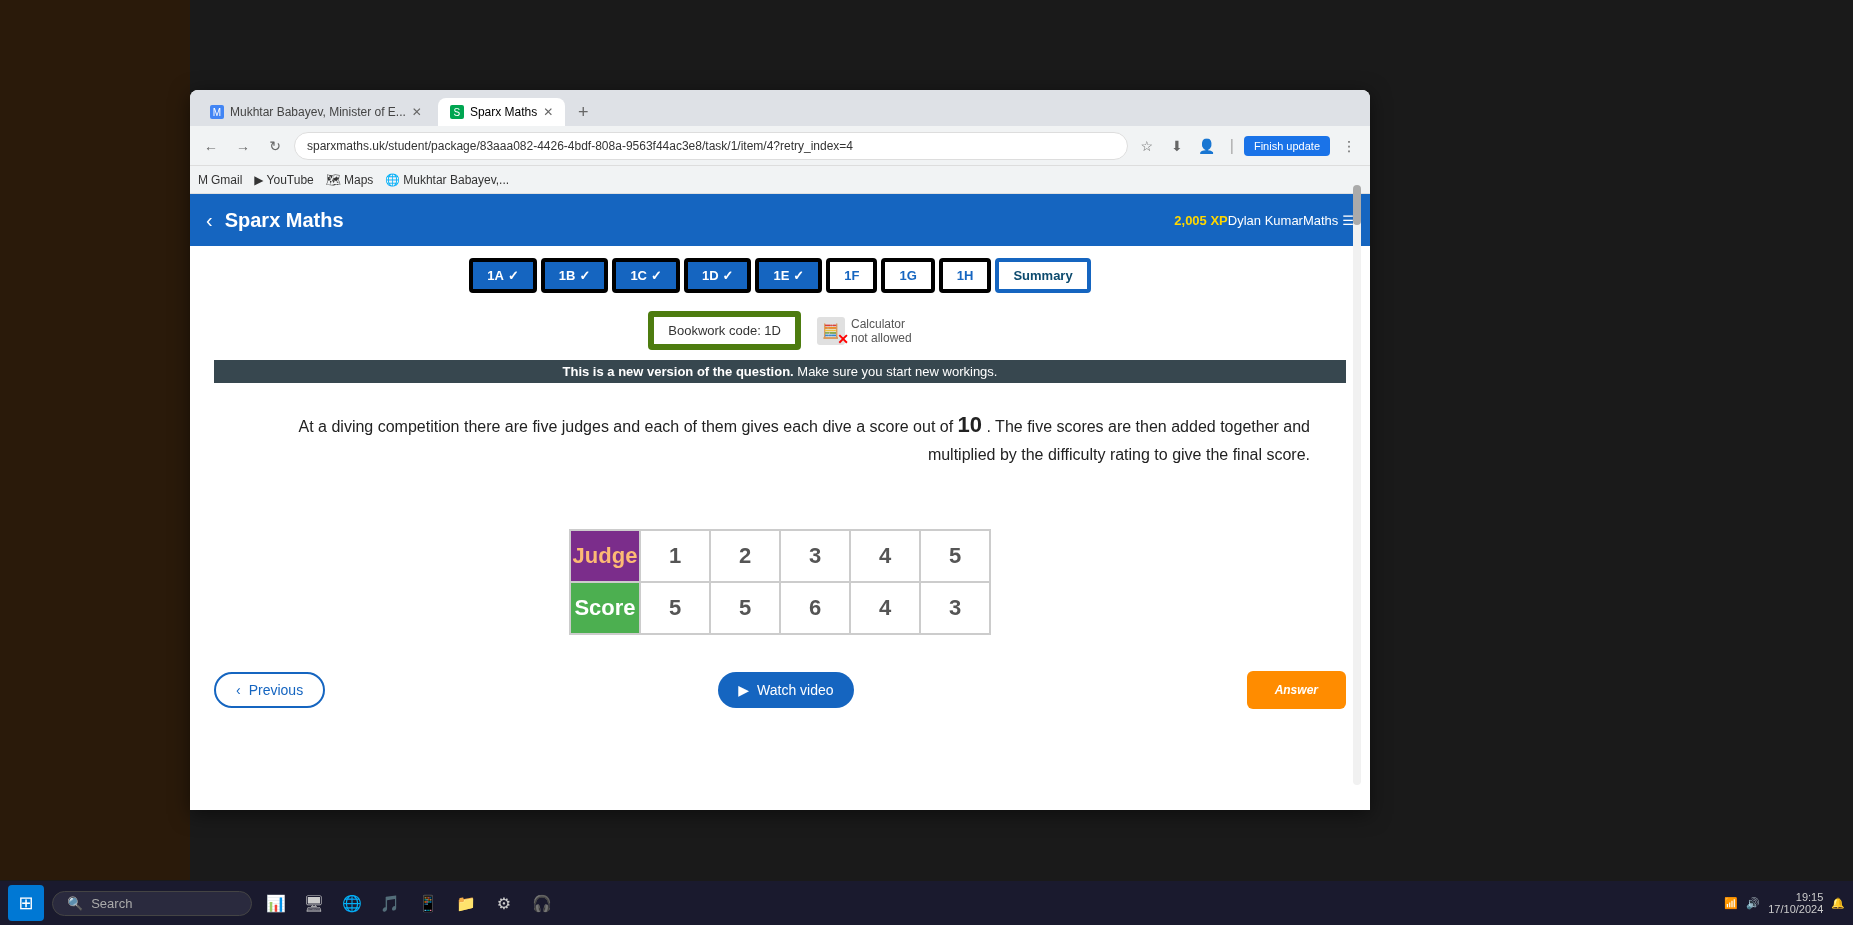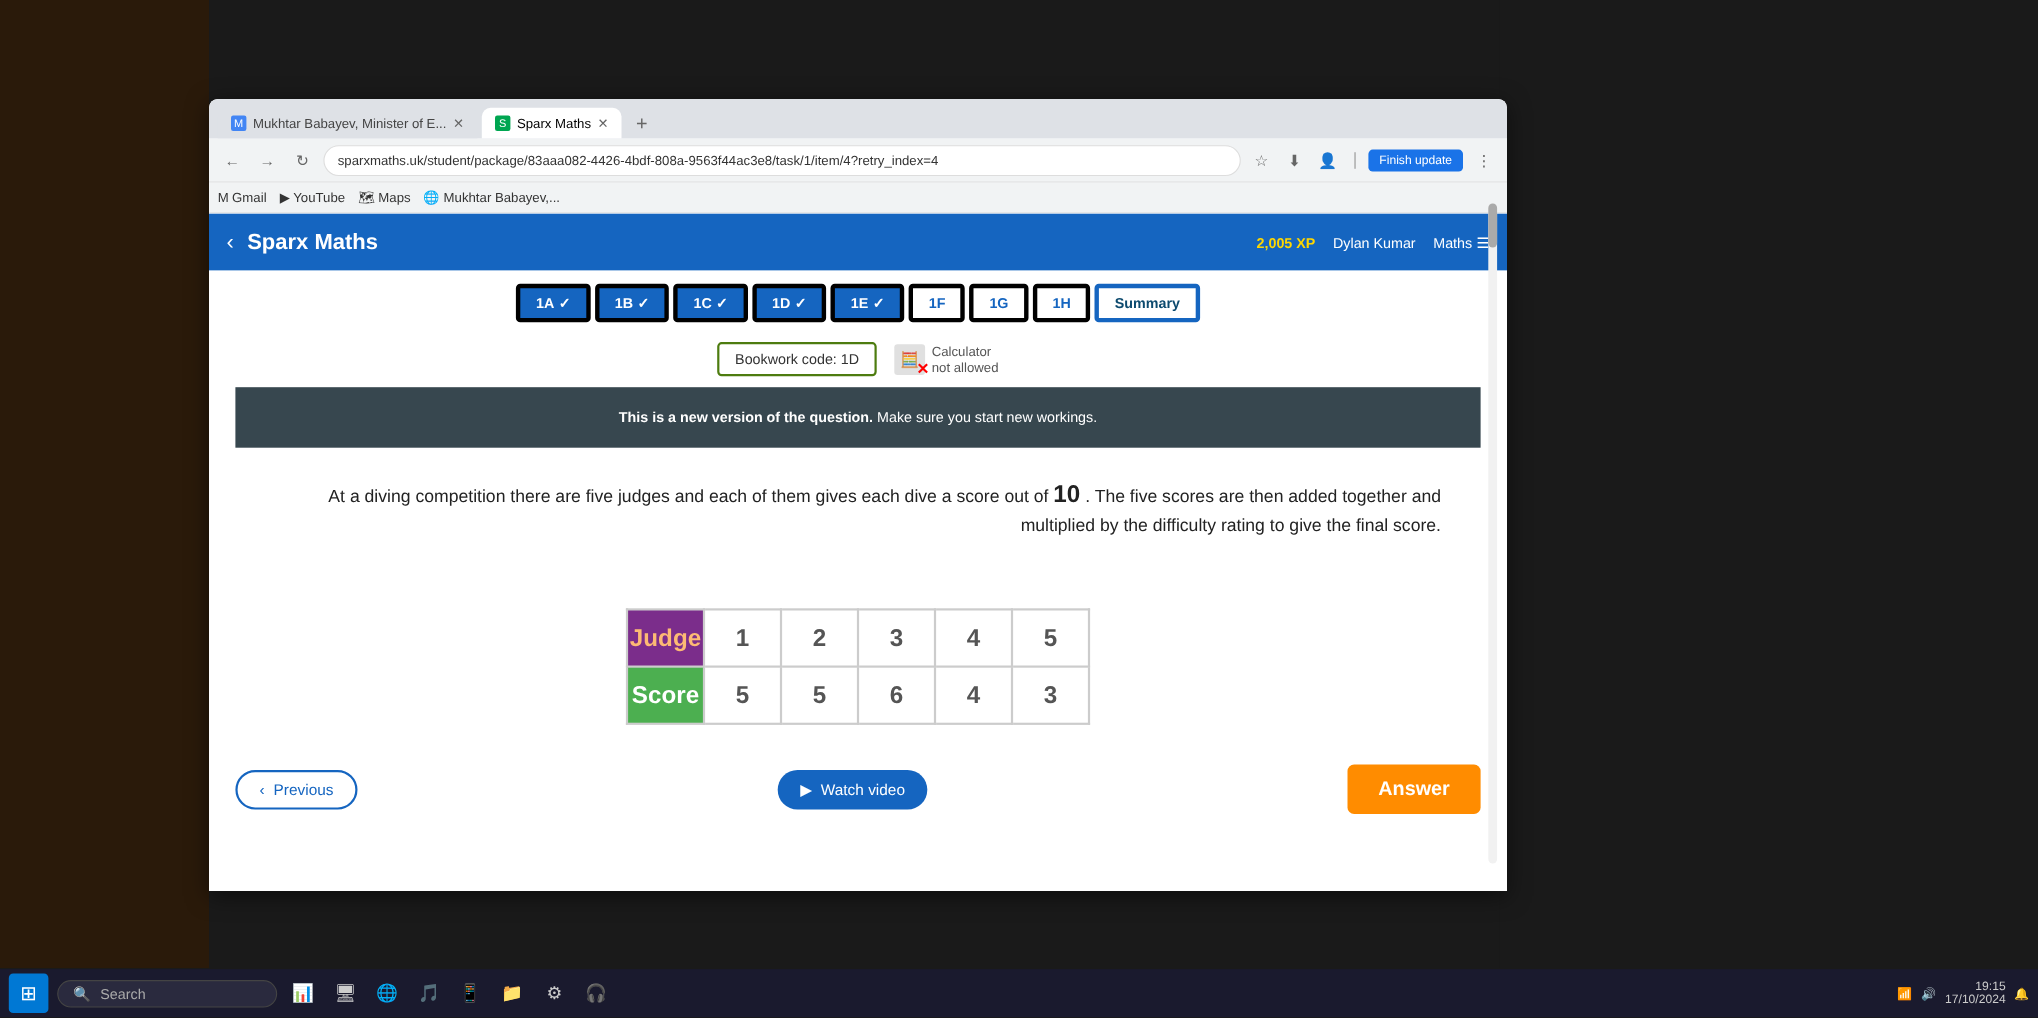--- a/index.html
+++ b/index.html
@@ -163,21 +163,20 @@
     }
     .sparx-title {
       font-size: 20px;
       font-weight: bold;
       color: white;
     }
     .header-right {
       margin-left: auto;
       display: flex;
       align-items: center;
-      gap: 16px;
       font-size: 13px;
     }
     .xp-badge {
       color: #ffd700;
       font-weight: bold;
     }
     .username { color: white; }
     .menu-btn {
       color: white;
       cursor: pointer;
@@ -219,21 +218,21 @@
 
     
     .bookwork-area {
       display: flex;
       justify-content: center;
       align-items: center;
       gap: 16px;
       padding: 10px 0;
     }
     .bookwork-code {
-      border: 2px solid #4d7c0f;
+      border: 6px solid #4d7c0f;
       border-radius: 4px;
       padding: 6px 14px;
       font-size: 13px;
       color: #333;
     }
     .calculator-info {
       display: flex;
       align-items: center;
       gap: 6px;
       font-size: 12px;
@@ -257,21 +256,21 @@
       color: red;
       font-size: 14px;
       font-weight: bold;
     }
 
     
     .warning-banner {
       background: #37474f;
       color: white;
       text-align: center;
-      padding: 20px;
+      padding: 4px;
       font-size: 13px;
       margin: 0 24px;
     }
     .warning-bold { font-weight: bold; }
 
     
     .question-area {
       padding: 24px 60px 16px 42px;
       text-align: right;
       font-size: 16px;
@@ -342,23 +341,24 @@
       display: flex;
       align-items: center;
       gap: 8px;
     }
     .answer-btn {
       background: #ff8c00;
       color: white;
       border: none;
       border-radius: 6px;
       padding: 12px 28px;
-      font-size: 18px;
+      font-size: 12px;
       font-weight: bold;
       cursor: pointer;
+      font-style: italic;
     }
 
     
     .taskbar {
       position: absolute;
       bottom: 0;
       left: 0;
       width: 100%;
       height: 44px;
       background: #1a1a2e;

